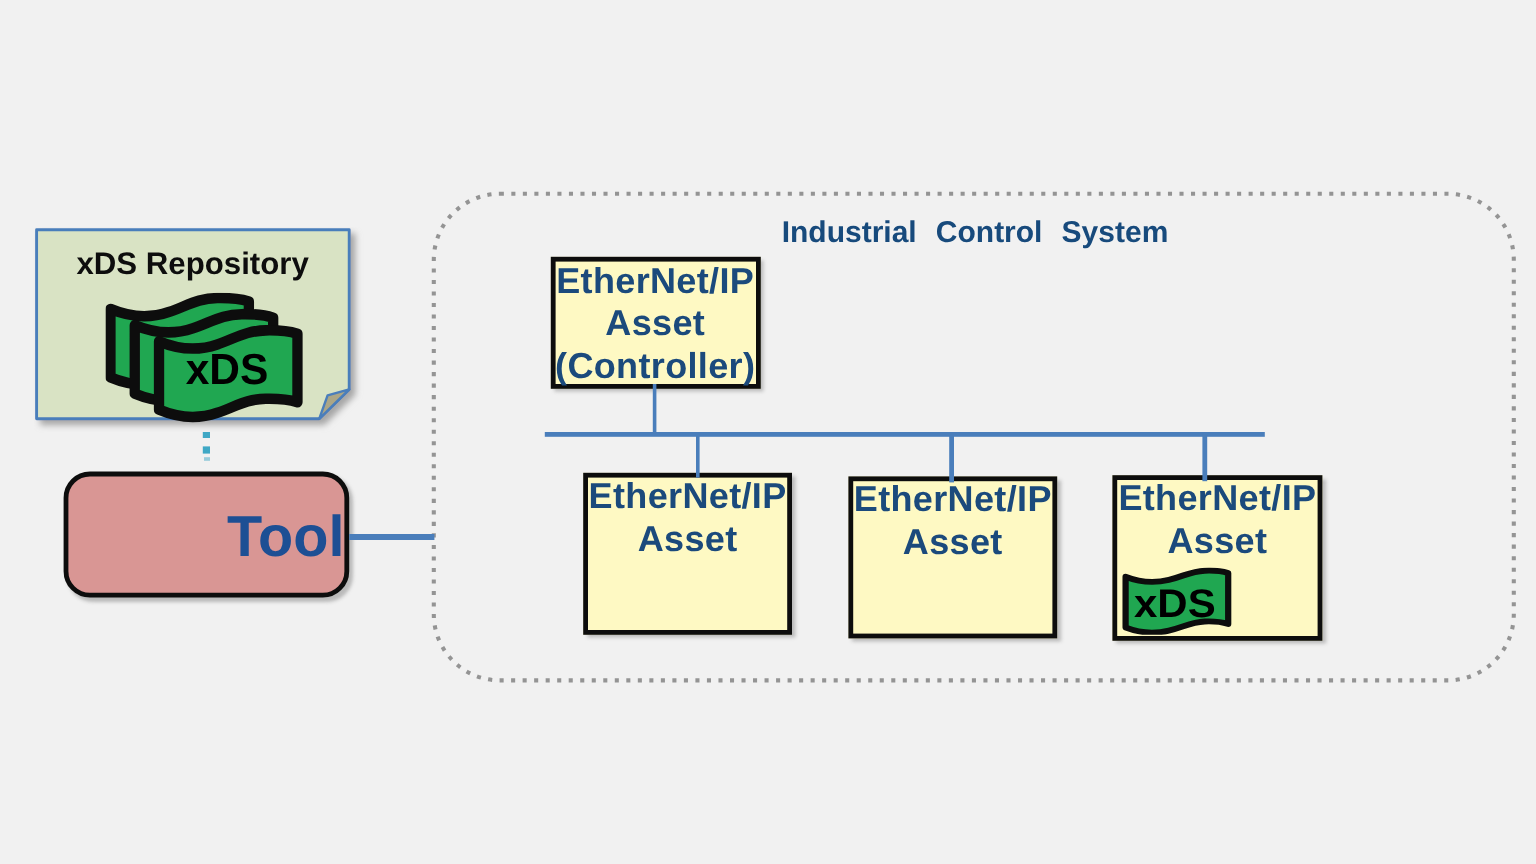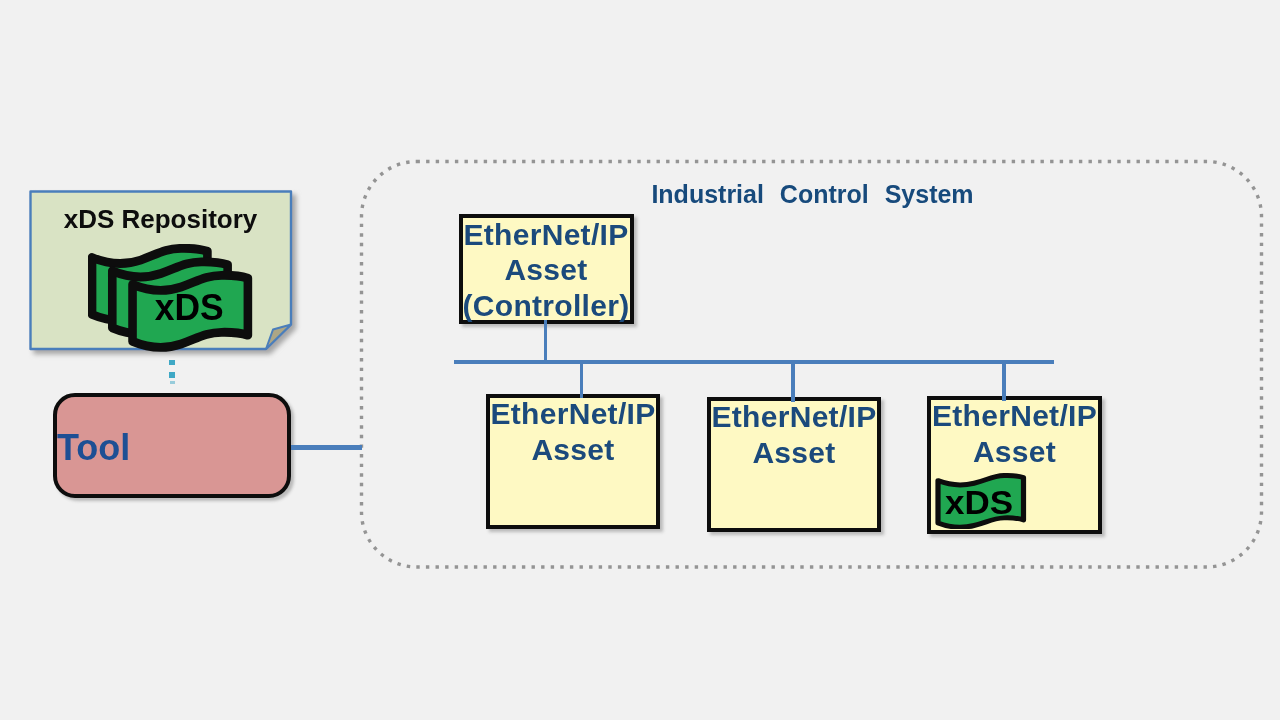--- a/index.html
+++ b/index.html
@@ -67,15 +67,15 @@
       <path d="M 24,26 C 41,33 57,33.5 72,28.5 C 88,23 96,17.5 112,17.2 C 122,17 131,17.8 138,20 L 138,75 C 131,72.8 122,72 112,72.2 C 96,72.5 88,78 72,83.5 C 57,88.5 41,88 24,81 Z"></path>
       <path d="M 44,39 C 61,46 77,46.5 92,41.5 C 108,36 116,30.5 132,30.2 C 142,30 151,30.8 158,33 L 158,88 C 151,85.8 142,85 132,85.2 C 116,85.5 108,91 92,96.5 C 77,101.5 61,101 44,94 Z"></path>
     </g>
     <text x="66" y="73.5" font-family="Liberation Sans, sans-serif" font-weight="bold" font-size="35" fill="#000">xDS</text>
   </svg>
 
   <div class="abs" style="left:169px;top:359.8px;width:6px;height:5.6px;background:#3fa8c5;"></div>
   <div class="abs" style="left:169px;top:372px;width:6px;height:5.6px;background:#3fa8c5;"></div>
   <div class="abs" style="left:169.5px;top:381.2px;width:5px;height:3.2px;background:#3fa8c5;opacity:0.5;"></div>
 
-  <div class="abs" style="left:53px;top:393.4px;width:230px;height:96.5px;background:#d99694;border:4.5px solid #0d0d0d;border-radius:22px;box-shadow:3px 3px 3px rgba(120,120,120,0.45);text-align:left;font-weight:bold;font-size:36px;color:#1d4f94;line-height:102px;">Tool</div>
+  <div class="abs" style="left:53px;top:393.4px;width:230px;height:96.5px;background:#d99694;border:4.5px solid #0d0d0d;border-radius:22px;box-shadow:3px 3px 3px rgba(120,120,120,0.45);text-align:right;font-weight:bold;font-size:48px;color:#1d4f94;line-height:102px;">Tool</div>
 
 </div>
 
 </body></html>

